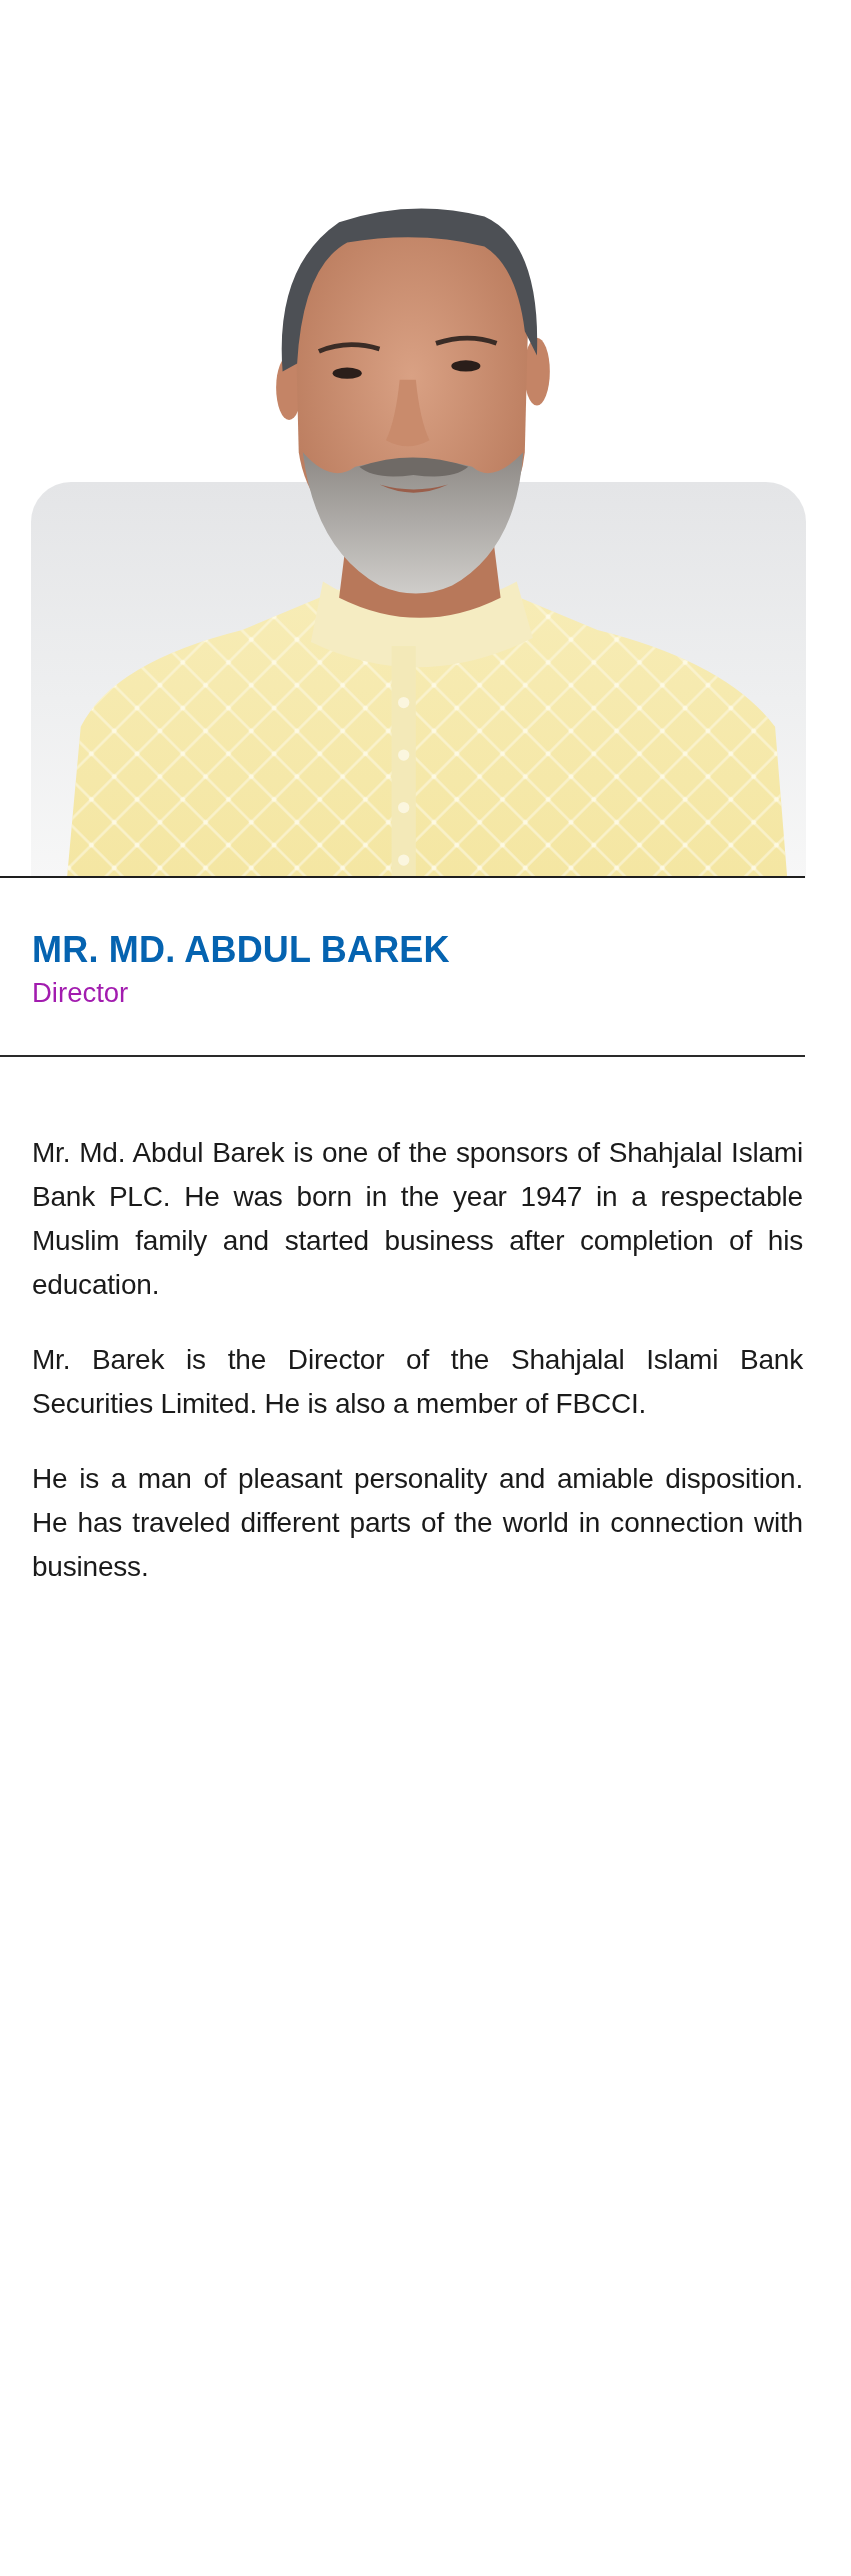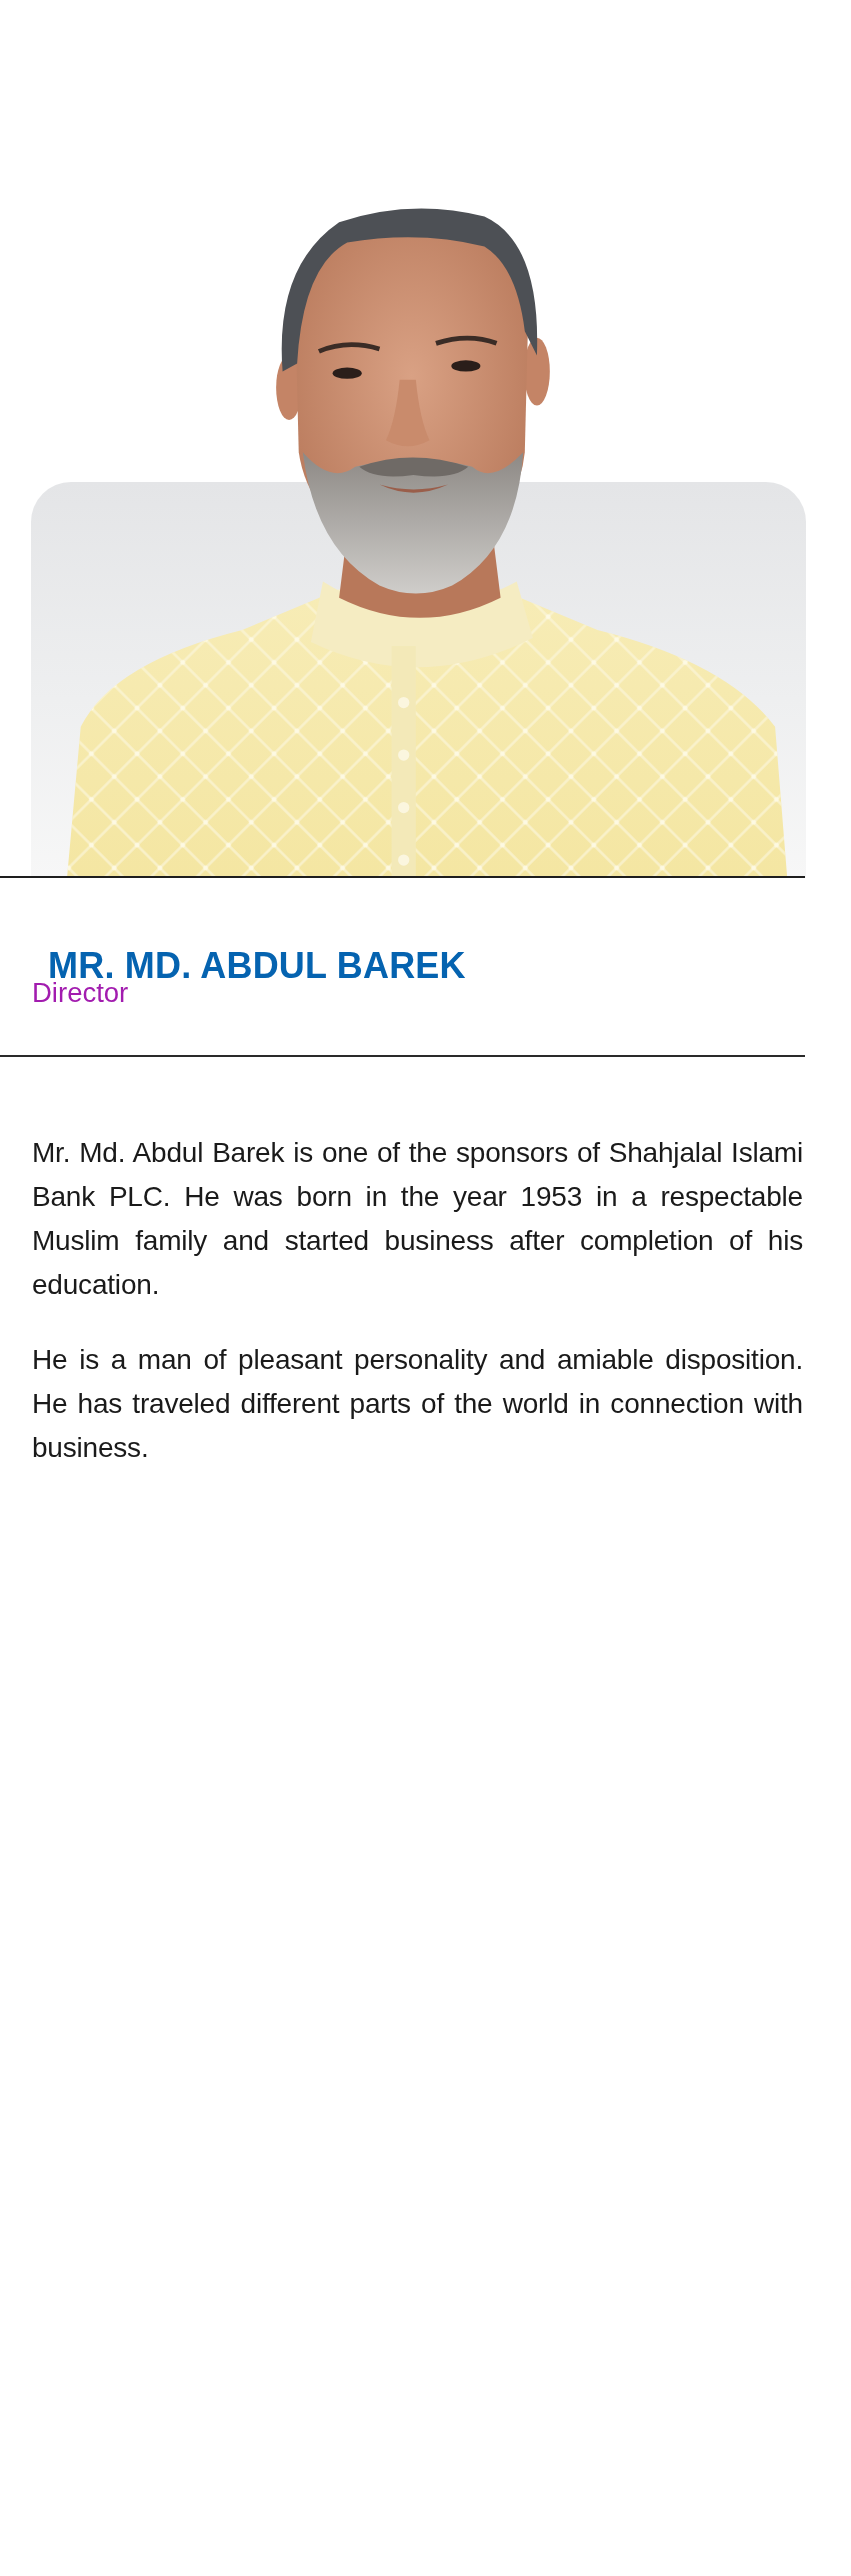--- a/index.html
+++ b/index.html
@@ -2,21 +2,21 @@
 <html style="font-size:13px"><head>
 <meta charset="utf-8">
 <style>
   html, body { margin:0; padding:0; background:#ffffff; }
   body { width:851px; height:2576px; position:relative; overflow:hidden; font-family:"Liberation Sans", sans-serif; }
   .photo-area { position:absolute; left:0; top:0; width:851px; height:879px; }
   .photo-bg { position:absolute; left:31px; top:482px; width:775px; height:396px; border-radius:40px 40px 0 0;
     background:linear-gradient(to bottom, #e4e5e7 0%, #eeeff0 55%, #f7f7f7 100%); }
   .portrait { position:absolute; left:0; top:0; width:851px; height:878px; }
   .rule-top { position:absolute; left:0; top:876px; width:805px; height:2.4px; background:#1e1e1e; }
-  .name { position:absolute; left:32px; top:929px; margin:16px; font-size:36px; font-weight:bold; color:#0563b0; letter-spacing:0.2px; line-height:42px; }
+  .name { position:absolute; left:32px; top:929px; margin:0; font-size:36px; font-weight:bold; color:#0563b0; letter-spacing:0.2px; line-height:42px; }
   .role { position:absolute; left:32px; top:976px; font-size:27.5px; color:#a21caf; line-height:34px; font-weight:normal; }
   .rule-mid { position:absolute; left:0; top:1055px; width:805px; height:2.4px; background:#2a2a2a; }
   .bio { position:absolute; left:32px; top:1131px; width:771px; }
   .bio p { margin:0 0 31px 0; font-size:28px; line-height:44px; color:#1a1a1a; text-align:justify; font-weight:normal; letter-spacing:-0.2px; }
 </style>
 </head>
 <body>
 
 <div class="photo-area">
   <div class="photo-bg"></div>
@@ -78,16 +78,17 @@
 </div>
 
 <div class="rule-top"></div>
 
 <h1 class="name">MR. MD. ABDUL BAREK</h1>
 <div class="role">Director</div>
 
 <div class="rule-mid"></div>
 
 <div class="bio">
-  <p>Mr. Md. Abdul Barek is one of the sponsors of Shahjalal Islami Bank PLC. He was born in the year 1953 in a respectable Muslim family and started business after completion of his education.</p>
+  <p>Mr. Md. Abdul Barek is one of the sponsors of Shahjalal Islami Bank PLC. He was born in the year 1947 in a respectable Muslim family and started business after completion of his education.</p>
+  <p>Mr. Barek is the Director of the Shahjalal Islami Bank Securities Limited. He is also a member of FBCCI.</p>
   <p>He is a man of pleasant personality and amiable disposition. He has traveled different parts of the world in connection with business.</p>
 </div>
 
 
 </body></html>

